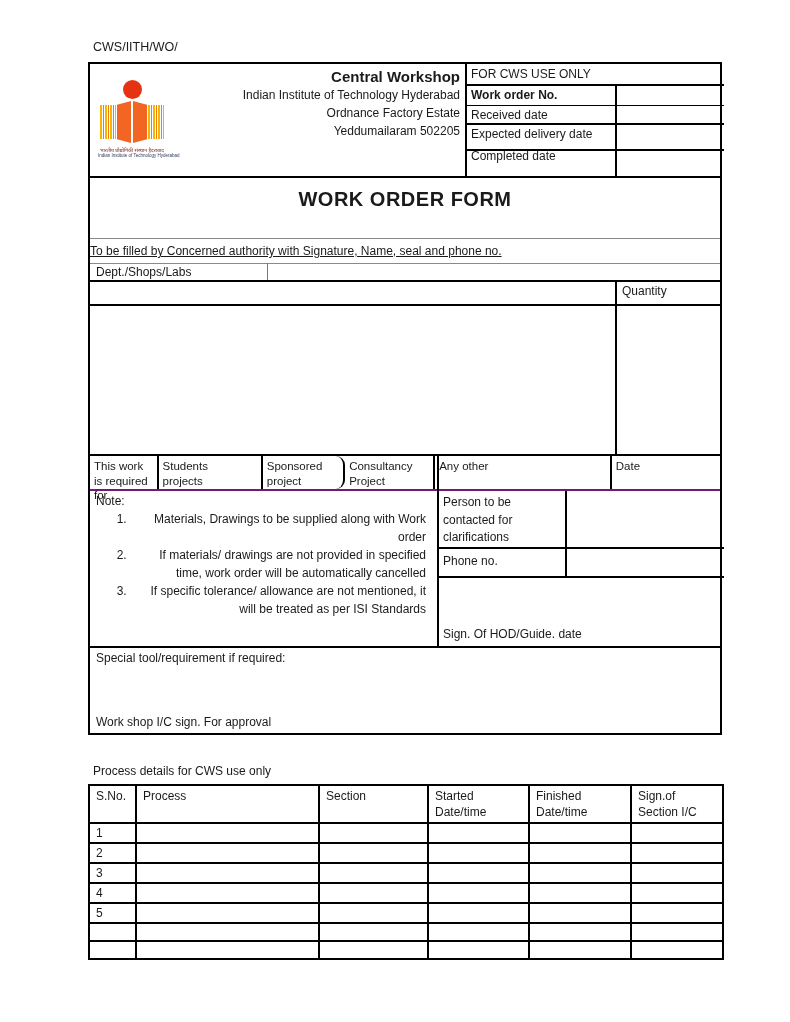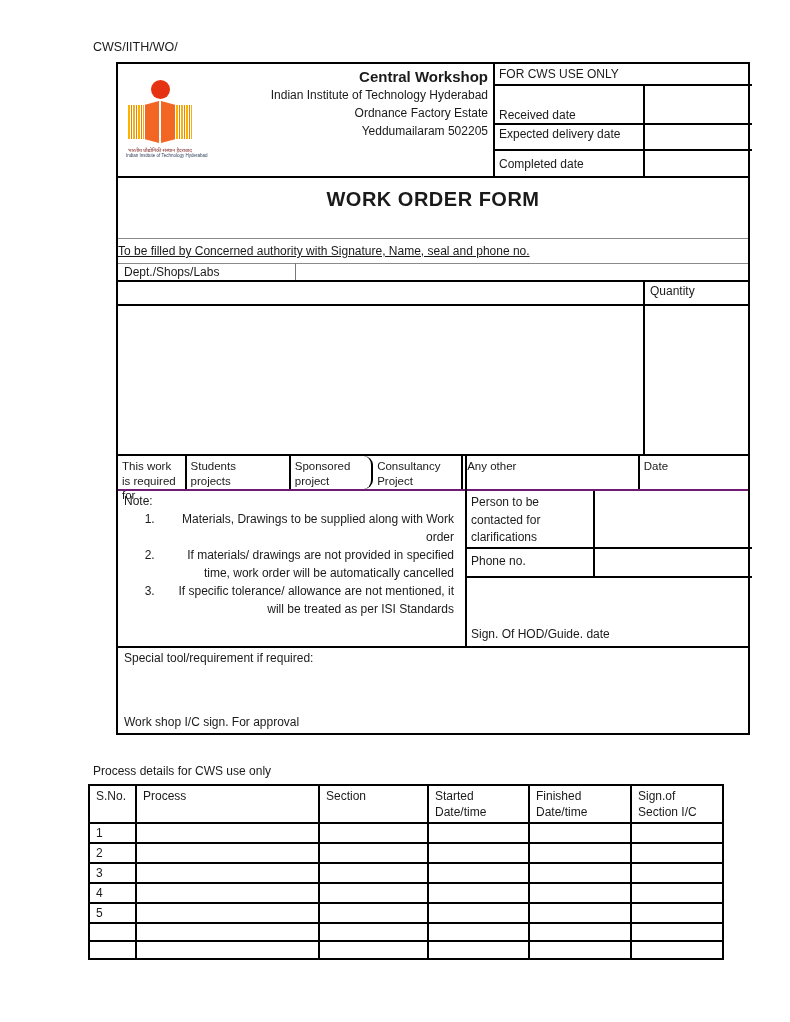--- a/index.html
+++ b/index.html
@@ -5,21 +5,21 @@
   html,body{margin:0;padding:0;background:#fff;}
   .page{position:relative;width:790px;height:1022px;background:#ffffff;
         font-family:"Liberation Sans",sans-serif;color:#1a1a1a;overflow:hidden;}
   .abs{position:absolute;}
   .t12{font-size:12px;line-height:15px;}
 
   
   .refno{left:93px;top:40px;font-size:12.5px;}
 
   
-  .form-box{left:88px;top:62px;width:634px;height:673px;border:2px solid #000;box-sizing:border-box;margin-left:28px;}
+  .form-box{left:88px;top:62px;width:634px;height:673px;border:2px solid #000;box-sizing:border-box;}
 
   
   .hdr-vline{left:375px;top:0;height:112px;border-left:2px solid #000;}
   .hdr-bline{left:0;top:112px;width:630px;border-top:2px solid #000;}
   .org-block{left:60px;top:3px;width:310px;text-align:right;}
   .org-name{font-size:15px;font-weight:bold;line-height:19px;}
   .org-line{font-size:12px;line-height:18px;}
   .org-phone{font-size:12px;line-height:18px;font-style:italic;margin-top:9px;}
 
   
@@ -38,21 +38,21 @@
 
   
   .cws-title{left:375px;top:0;width:259px;height:22px;box-sizing:border-box;
     border-bottom:2px solid #000;padding:3px 0 0 6px;font-size:12px;}
   .cws-row{left:375px;width:259px;box-sizing:border-box;}
   .cws-row .lbl{position:absolute;left:6px;top:2px;font-size:12px;}
   .cws-vline{left:525px;top:22px;height:90px;border-left:2px solid #000;}
   .r-wo{top:22px;height:20px;border-bottom:1px solid #000;}
   .r-rd{top:42px;height:19px;border-bottom:2px solid #000;}
   .r-ed{top:61px;height:26px;border-bottom:2px solid #000;}
-  .r-cd{top:91px;height:25px;}
+  .r-cd{top:83px;height:25px;}
   .bold{font-weight:bold;}
 
   
   .form-title{left:0;top:124px;width:630px;text-align:center;font-size:20px;font-weight:bold;letter-spacing:.5px;}
   .gline1{left:0;top:174px;width:630px;border-top:1px solid #8a8a8a;}
   .instr{left:0;top:180px;width:630px;font-size:12px;text-decoration:underline;}
   .gline2{left:0;top:199px;width:630px;border-top:1px solid #8a8a8a;}
 
   
   .dept-lbl{left:6px;top:201px;}
@@ -130,20 +130,23 @@
       <div class="org-name">Central Workshop</div>
       <div class="org-line">Indian Institute of Technology Hyderabad</div>
       <div class="org-line">Ordnance Factory Estate</div>
       <div class="org-line">Yeddumailaram 502205</div>
     </div>
 
     <div class="abs hdr-vline"></div>
     <div class="abs hdr-bline"></div>
 
     <div class="abs cws-title">FOR CWS USE ONLY</div>
+    <div class="abs cws-row r-wo">
+      <span class="lbl bold">Work order No.</span>
+    </div>
     <div class="abs cws-row r-rd">
       <span class="lbl">Received date</span>
     </div>
     <div class="abs cws-row r-ed">
       <span class="lbl">Expected delivery date</span>
     </div>
     <div class="abs cws-row r-cd">
       <span class="lbl">Completed date</span>
     </div>
     <div class="abs cws-vline"></div>

